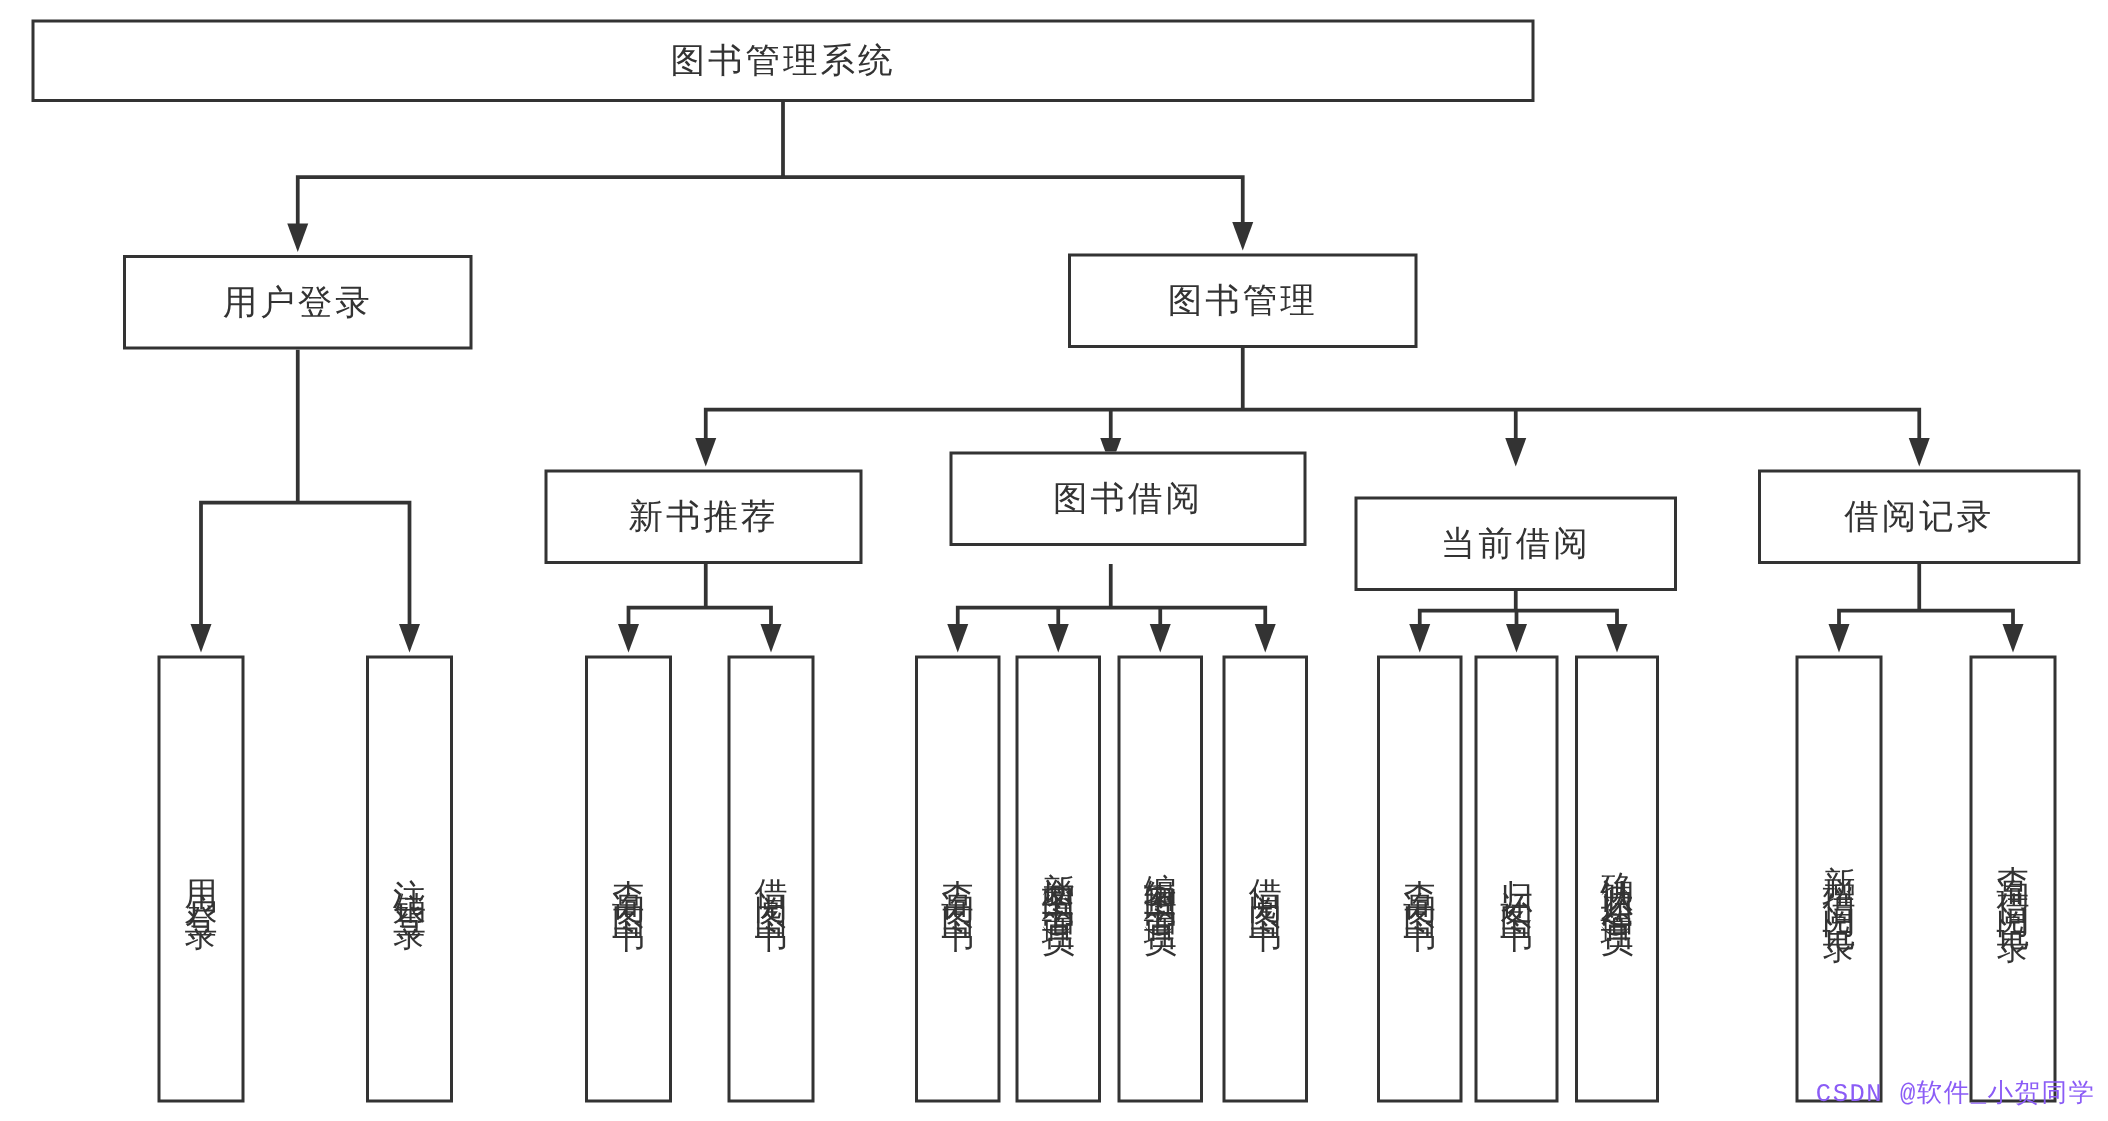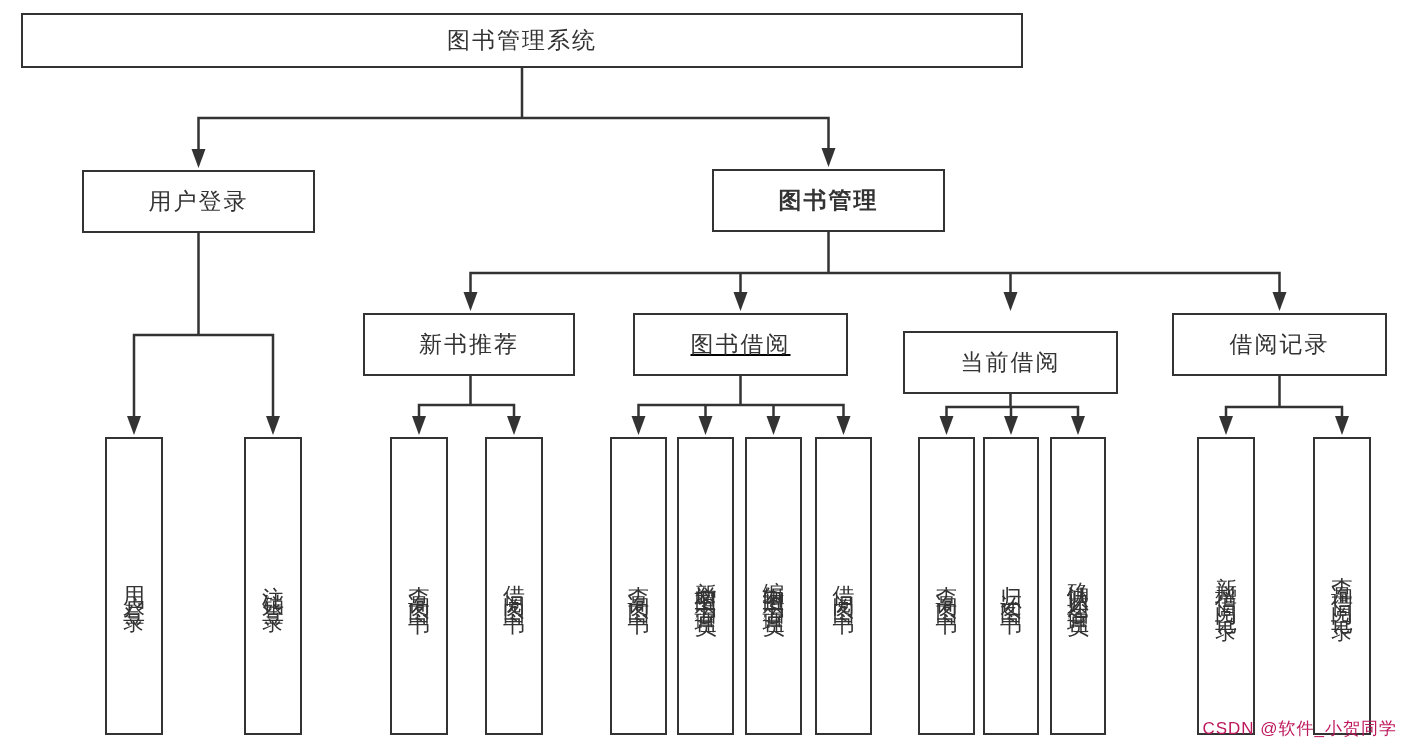--- a/index.html
+++ b/index.html
@@ -89,27 +89,27 @@
         <polygon points="1335,416 1349,416 1342,435" fill="#333333"></polygon>
       </g>
     </svg>
   <div id="nodes">
       <div class="node horizontal" style="left: 21px; top: 13px; width: 1002px; height: 55px; text-align: right;">
         <span>图书管理系统</span>
       </div>
       <div class="node horizontal" style="left: 82px; top: 170px; width: 233px; height: 63px;">
         <span>用户登录</span>
       </div>
-      <div class="node horizontal" style="left: 712px; top: 169px; width: 233px; height: 63px; font-weight: bold;">
+      <div class="node horizontal" style="left: 712px; top: 169px; width: 233px; height: 63px;">
         <span>图书管理</span>
       </div>
       <div class="node horizontal" style="left: 363px; top: 313px; width: 212px; height: 63px;">
         <span>新书推荐</span>
       </div>
-      <div class="node horizontal" style="left: 633px; top: 313px; width: 215px; height: 63px; text-decoration: underline;">
+      <div class="node horizontal" style="left: 633px; top: 301px; width: 238px; height: 63px;">
         <span>图书借阅</span>
       </div>
       <div class="node horizontal" style="left: 903px; top: 331px; width: 215px; height: 63px;">
         <span>当前借阅</span>
       </div>
       <div class="node horizontal" style="left: 1172px; top: 313px; width: 215px; height: 63px;">
         <span>借阅记录</span>
       </div>
       <div class="node vertical" style="left: 105px; top: 437px; width: 58px; height: 298px;">
         <span>用户登录</span>
@@ -144,14 +144,14 @@
       <div class="node vertical" style="left: 1050px; top: 437px; width: 56px; height: 298px;">
         <span style="letter-spacing: 5px;">确认归还（管理员）</span>
       </div>
       <div class="node vertical" style="left: 1197px; top: 437px; width: 58px; height: 298px;">
         <span>新增借阅记录</span>
       </div>
       <div class="node vertical" style="left: 1313px; top: 437px; width: 58px; height: 298px;">
         <span>查询借阅记录</span>
       </div>
     </div>
-  <div id="watermark" style="color: #be185d;">CSDN @软件_小贺同学</div>
+  <div id="watermark" style="color: #8b5cf6; font-family: Liberation Mono, monospace;">CSDN @软件_小贺同学</div>
 </div>
 
 </body></html>

